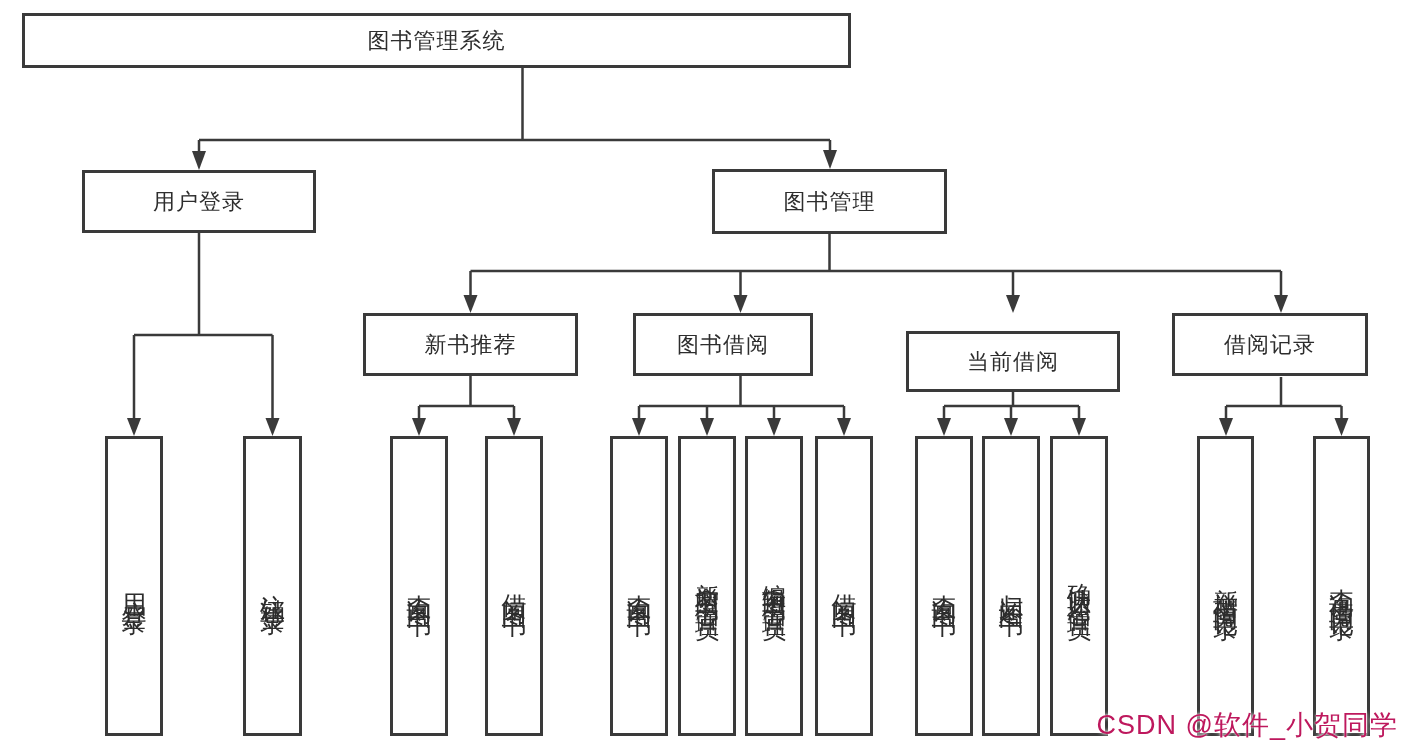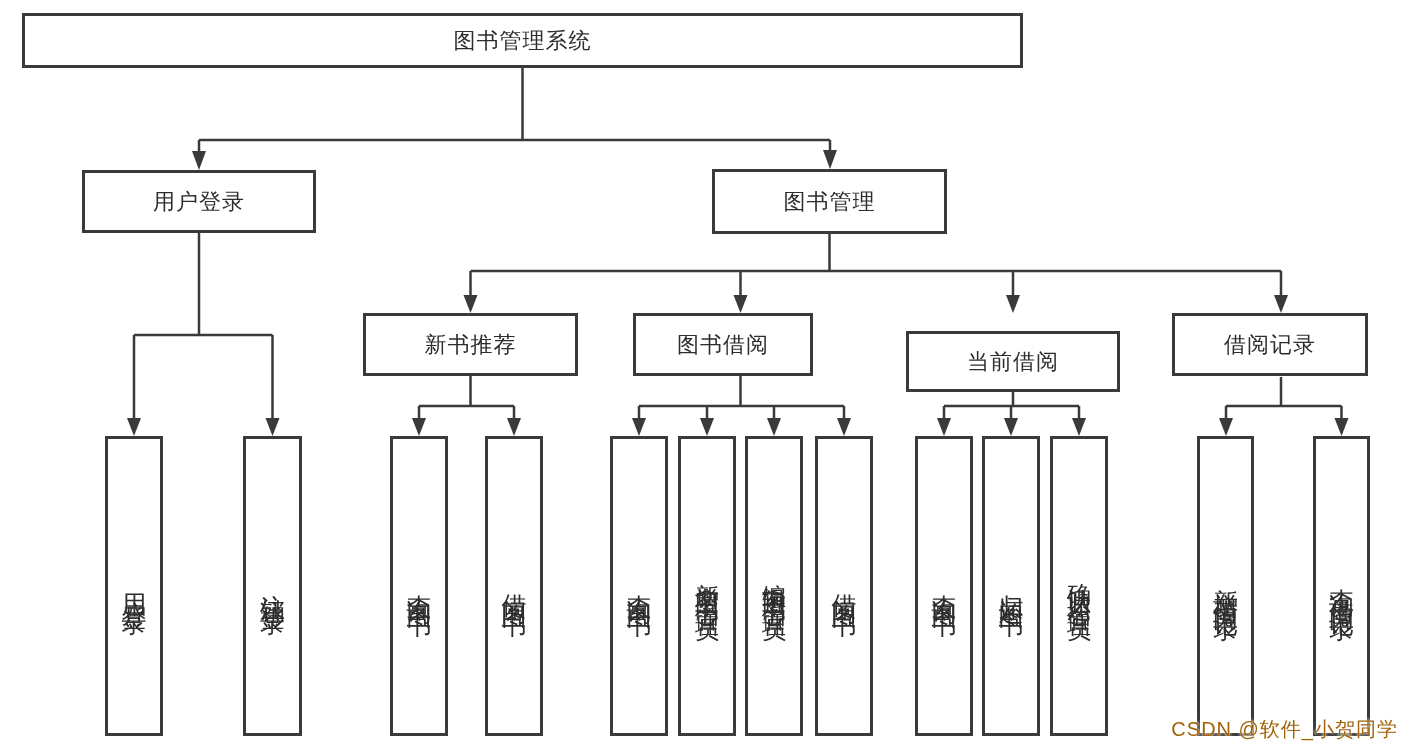--- a/index.html
+++ b/index.html
@@ -18,21 +18,21 @@
   .vnode{
     position:absolute;box-sizing:border-box;border:3px solid #3a3a3a;background:#ffffff;
     top:436px;height:300px;display:flex;align-items:center;justify-content:center;
   }
   .vnode .vlbl{
     writing-mode:vertical-rl;font-size:25px;letter-spacing:6px;line-height:1;
     max-height:292px;white-space:nowrap;
   }
   .vnode .vlbl.tight{letter-spacing:5px;font-size:24px;}
   .watermark{
-    position:absolute;right:7px;bottom:4px;z-index:5;font-size:20px;color:#a16207;
+    position:absolute;right:7px;bottom:4px;z-index:5;font-size:27px;color:#be185d;
     letter-spacing:1px;text-shadow:0 0 2px #ffffff,0 0 4px #ffffff;white-space:nowrap;
   }
 </style>
 </head>
 <body>
 
 <div class="canvas">
 
   <svg class="wires" viewBox="0 0 1405 747" xmlns="http://www.w3.org/2000/svg">
     <g>
@@ -70,21 +70,21 @@
       <polygon points="1004,418 1018,418 1011,436"></polygon>
       <polygon points="1072,418 1086,418 1079,436"></polygon>
     </g>
     <g>
       <path d="M1281 377 V406 M1226 406 H1341.5 M1226 406 V419 M1341.5 406 V419"></path>
       <polygon points="1219,418 1233,418 1226,436"></polygon>
       <polygon points="1334.5,418 1348.5,418 1341.5,436"></polygon>
     </g>
   </svg>
 
-  <div class="node" style="left:22px;top:13px;width:1001px;height:55px;">
+  <div class="node" style="left:22px;top:13px;width:829px;height:55px;">
     <span class="lbl">图书管理系统</span>
   </div>
 
   <div class="node" style="left:82px;top:170px;width:234px;height:63px;">
     <span class="lbl">用户登录</span>
   </div>
   <div class="node" style="left:712px;top:169px;width:235px;height:65px;">
     <span class="lbl">图书管理</span>
   </div>
 

